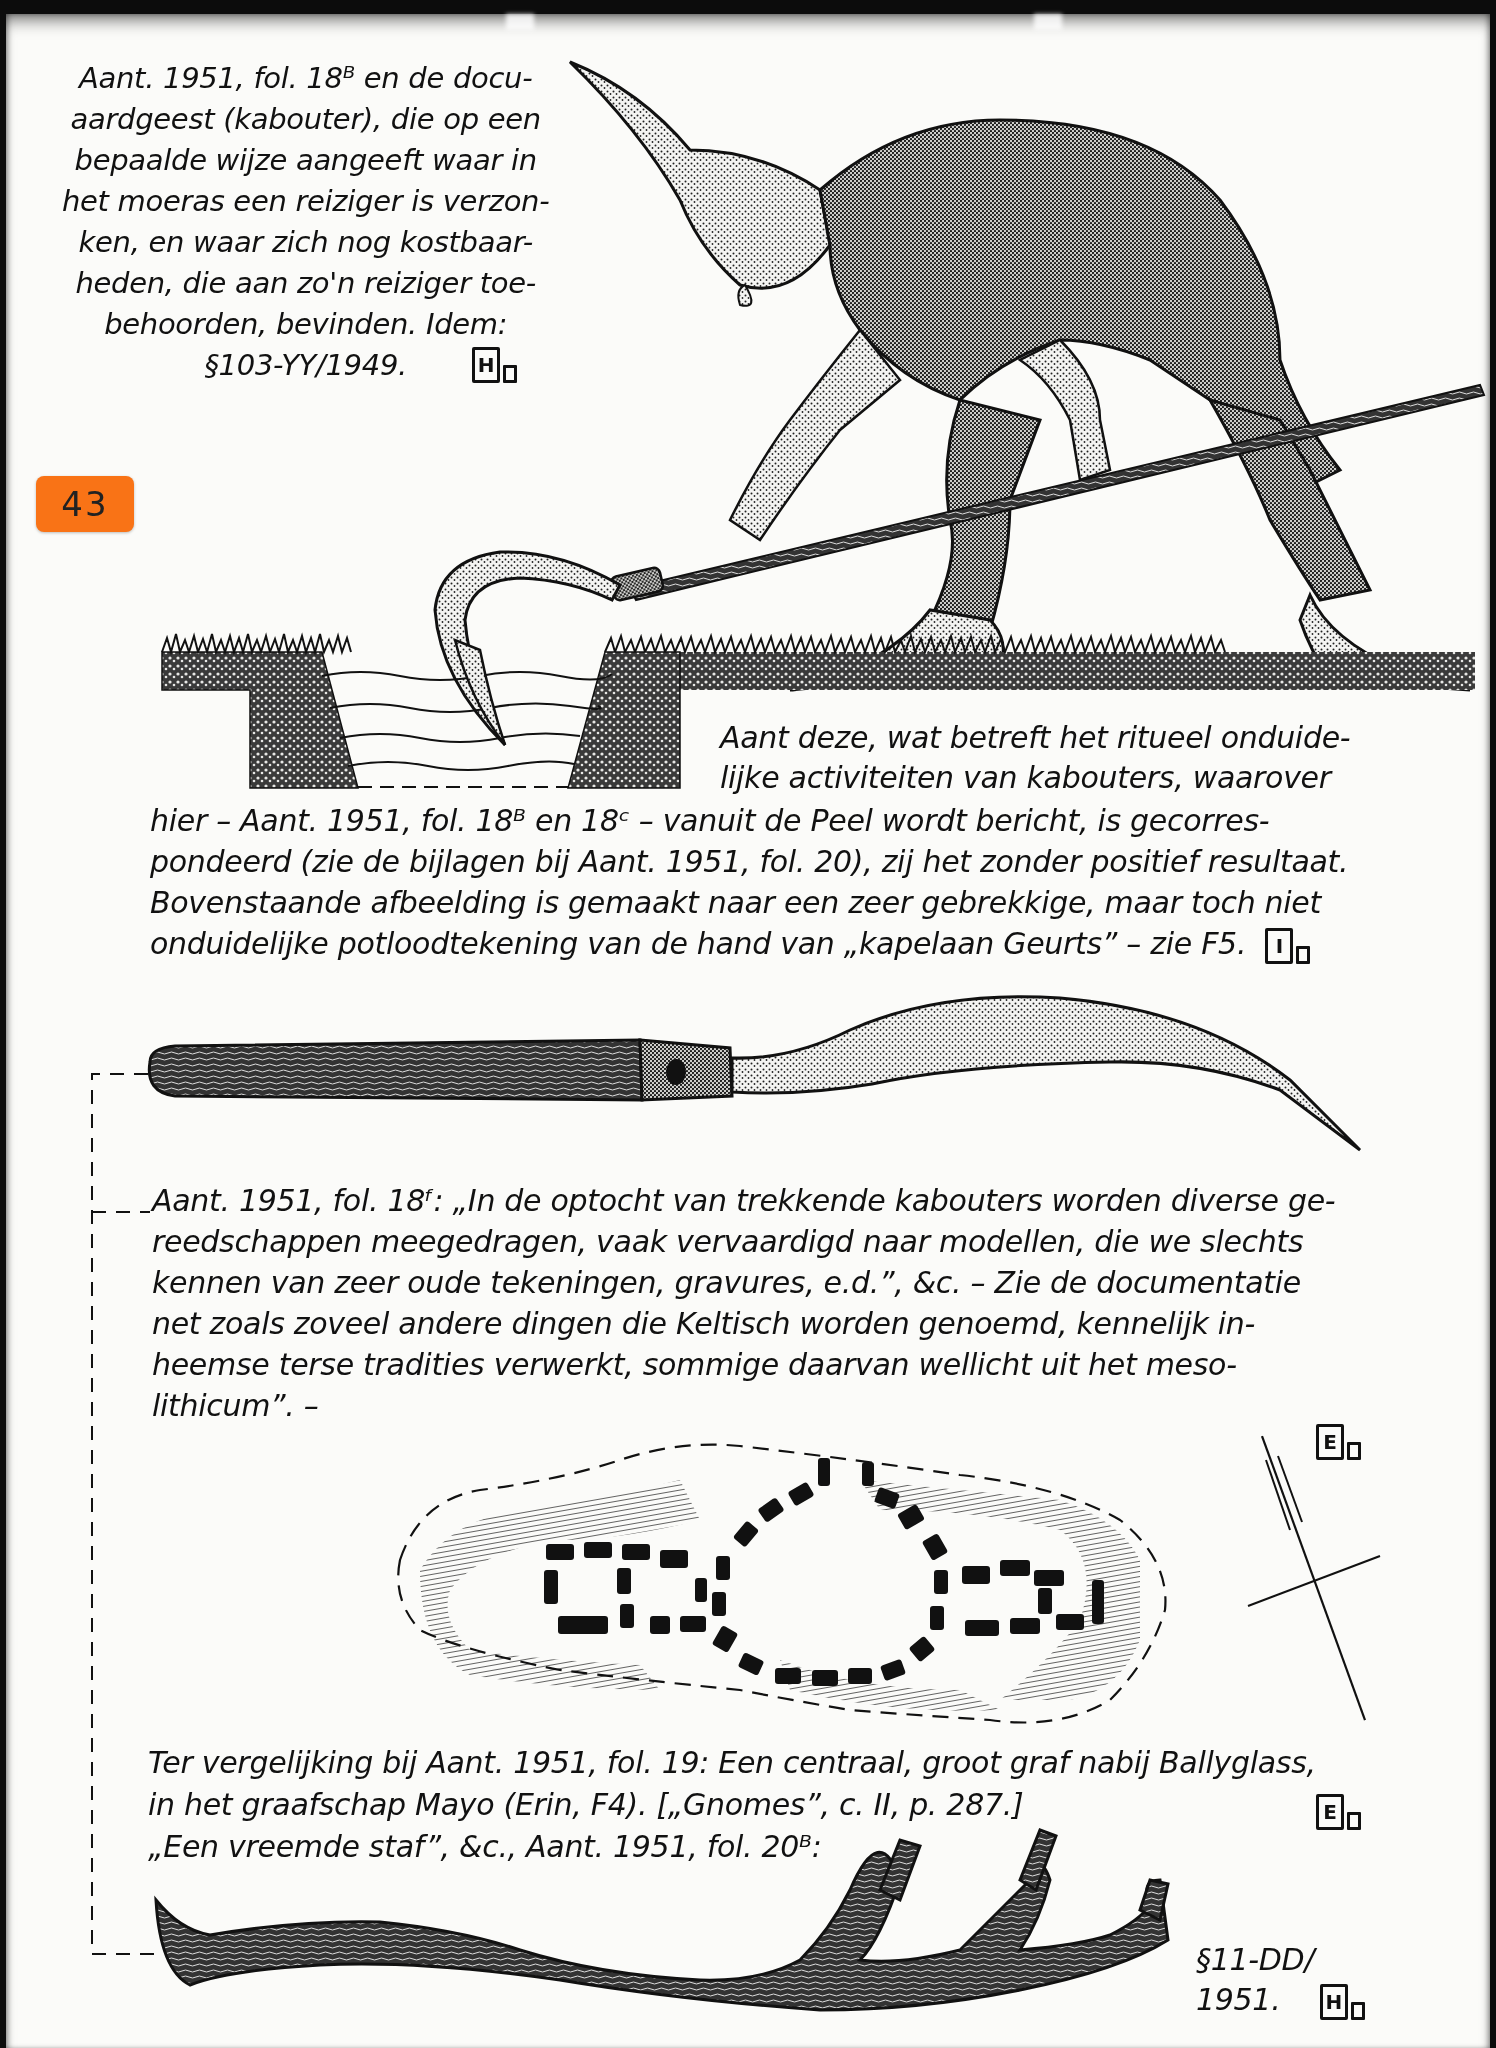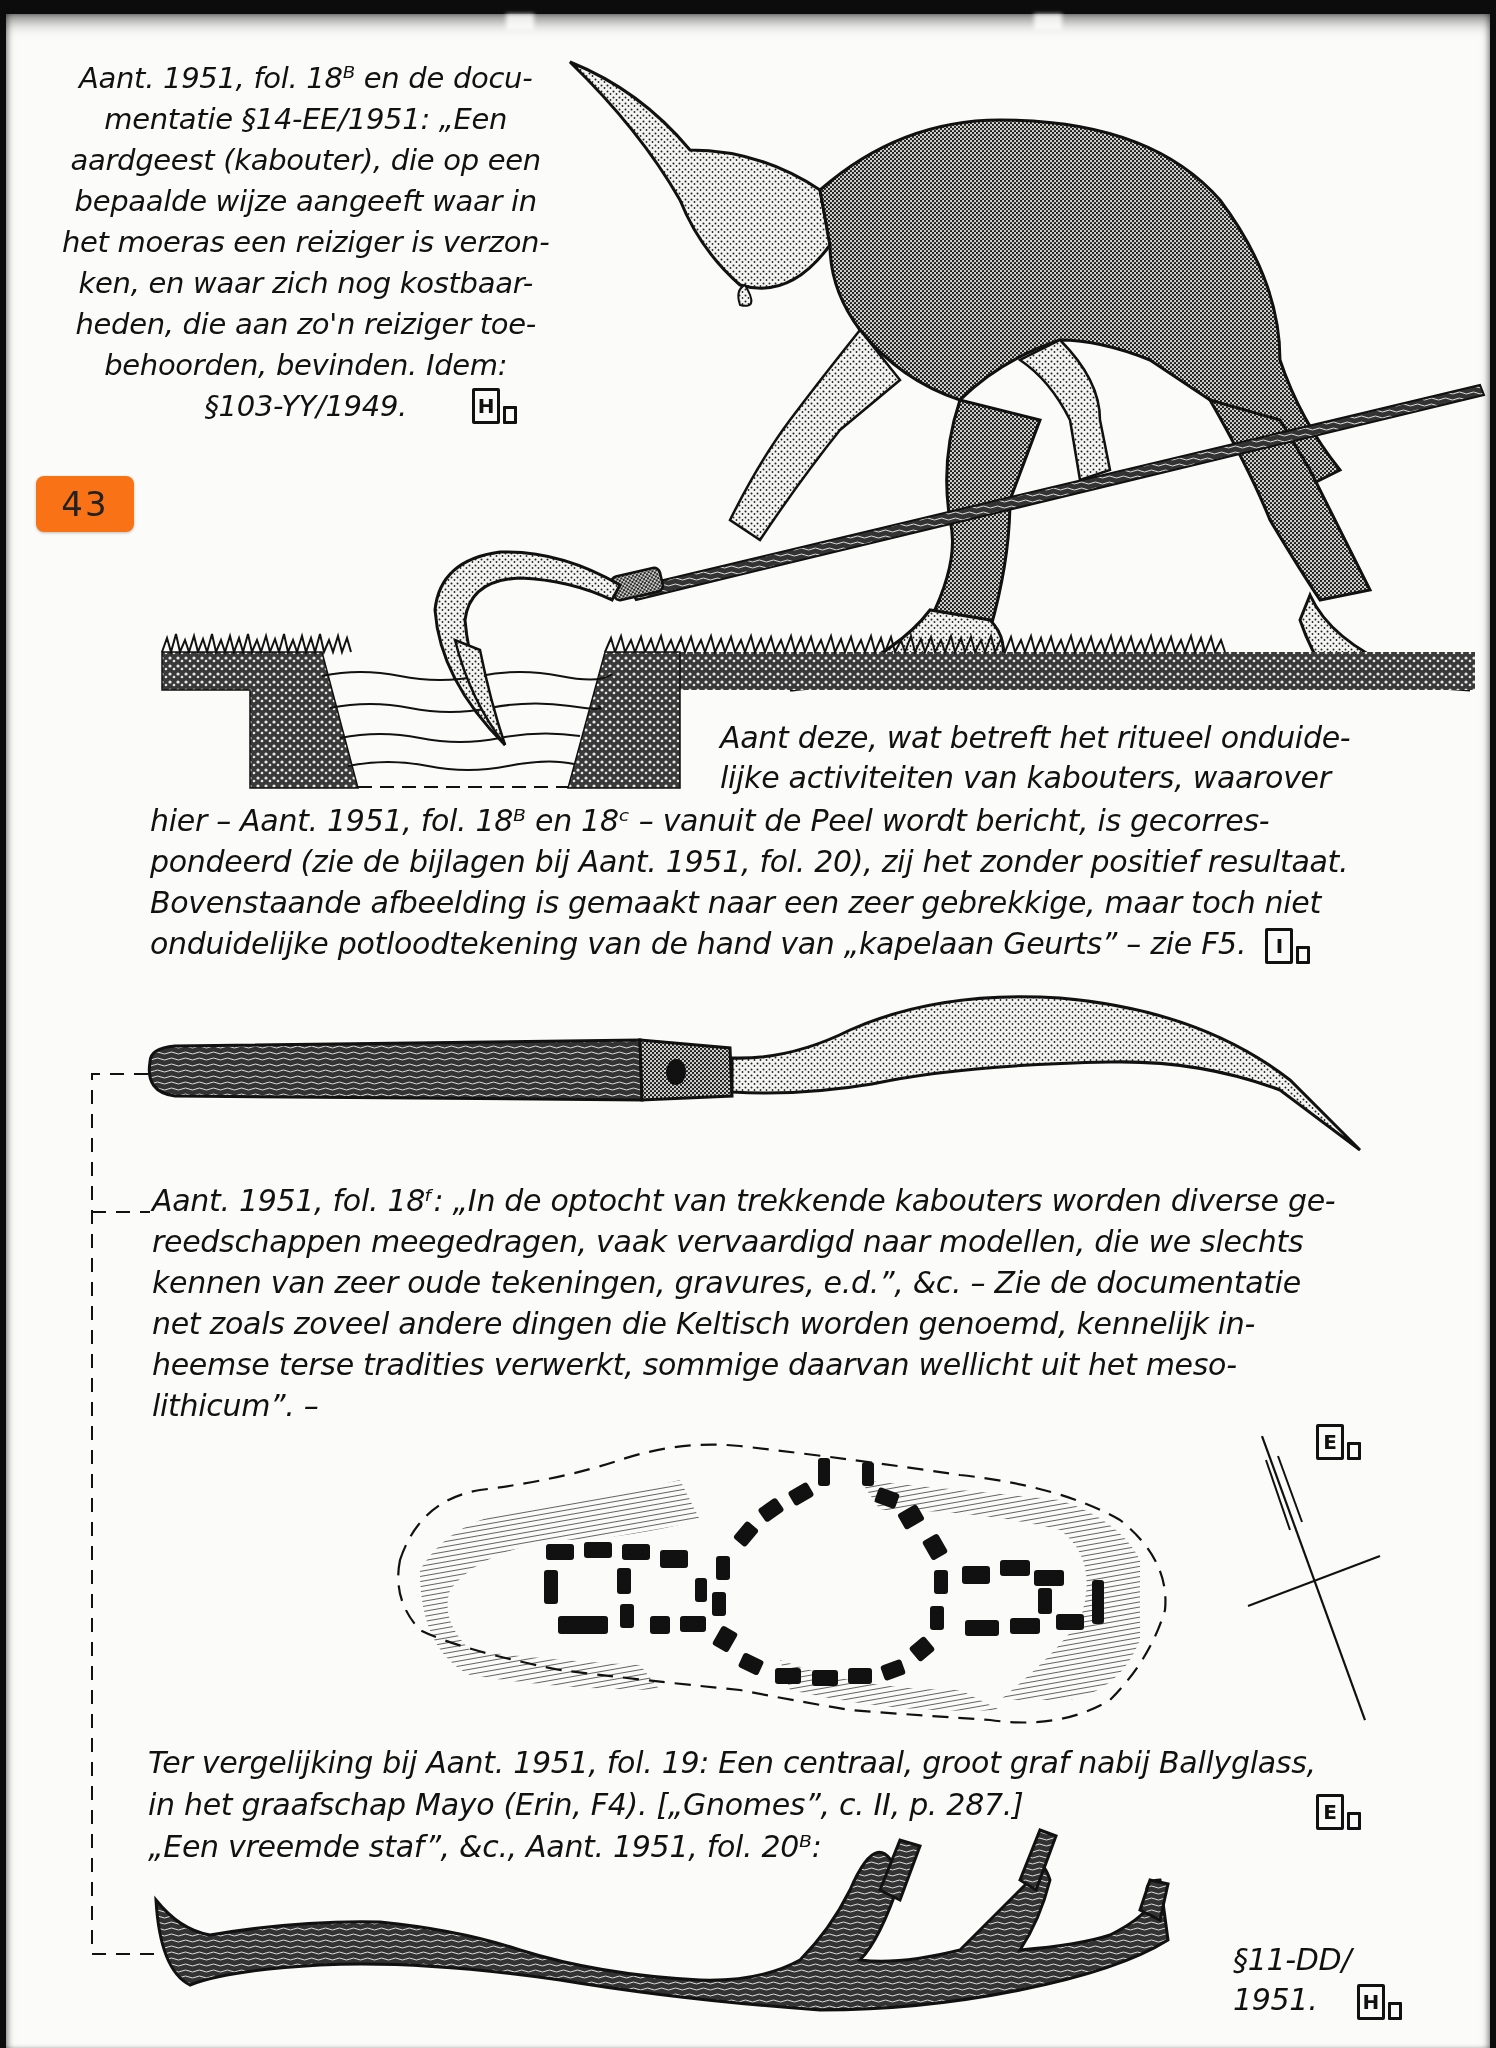--- a/index.html
+++ b/index.html
@@ -42,21 +42,20 @@
 </head>
 <body>
 
 <div class="page">
   <div class="film-notch" style="left:500px;"></div>
   <div class="film-notch" style="left:1028px;"></div>
 </div>
 
 <div class="hand" style="left:62px; top:58px; font-size:29px; line-height:41px;text-align:center;">
   <span class="line">Aant. 1951, fol. 18ᴮ en de docu-</span>
-  <span class="line">mentatie §14-EE/1951: „Een</span>
   <span class="line">aardgeest (kabouter), die op een</span>
   <span class="line">bepaalde wijze aangeeft waar in</span>
   <span class="line">het moeras een reiziger is verzon-</span>
   <span class="line">ken, en waar zich nog kostbaar-</span>
   <span class="line">heden, die aan zo'n reiziger toe-</span>
   <span class="line">behoorden, bevinden. Idem:</span>
   <span class="line" style="position:relative;">
     <span>§103-YY/1949.</span>
     <span class="stamp" style="position:absolute; left:400px; top:2px;">
       <span class="big">H</span>
@@ -253,21 +252,21 @@
 </span>
 
 <svg style="left:0; top:0;" width="1496" height="2048" viewBox="0 0 1496 2048">
   <path d="M156 1900 Q180 1930 210 1935 Q300 1920 380 1922 Q460 1930 520 1950 Q600 1975 700 1980 Q760 1982 800 1960 Q830 1930 850 1890 Q880 1820 900 1880 Q880 1940 860 1960 Q900 1965 960 1950 Q1010 1900 1030 1880 Q1040 1850 1050 1880 Q1040 1920 1020 1950 Q1080 1945 1110 1935 Q1140 1920 1150 1905 Q1140 1880 1160 1880 L1168 1940 Q1120 1970 1020 1990 Q920 2010 820 2010 Q680 2000 560 1980 Q420 1960 320 1965 Q230 1970 190 1985 Q160 1970 156 1900 Z" fill="url(#woodgrain)" stroke="#111" stroke-width="3"></path>
 
   <path d="M880 1890 L900 1840 L920 1846 L900 1900 Z" fill="url(#woodgrain)" stroke="#111" stroke-width="3"></path>
   <path d="M1020 1880 L1040 1830 L1056 1836 L1036 1890 Z" fill="url(#woodgrain)" stroke="#111" stroke-width="3"></path>
   <path d="M1140 1910 L1150 1880 L1168 1884 L1160 1920 Z" fill="url(#woodgrain)" stroke="#111" stroke-width="3"></path>
 </svg>
 
-<div class="hand" style="left:1196px; top:1940px; font-size:30px; line-height:40px;margin-left:37px;">
+<div class="hand" style="left:1196px; top:1940px; font-size:30px; line-height:40px;">
   <span class="line">§11-DD/</span>
   <span class="line">
     <span>1951.</span>
     <span class="stamp" style="margin-left:30px;">
       <span class="big">H</span>
         <span class="small"></span>
     </span>
   </span>
 </div>
 

